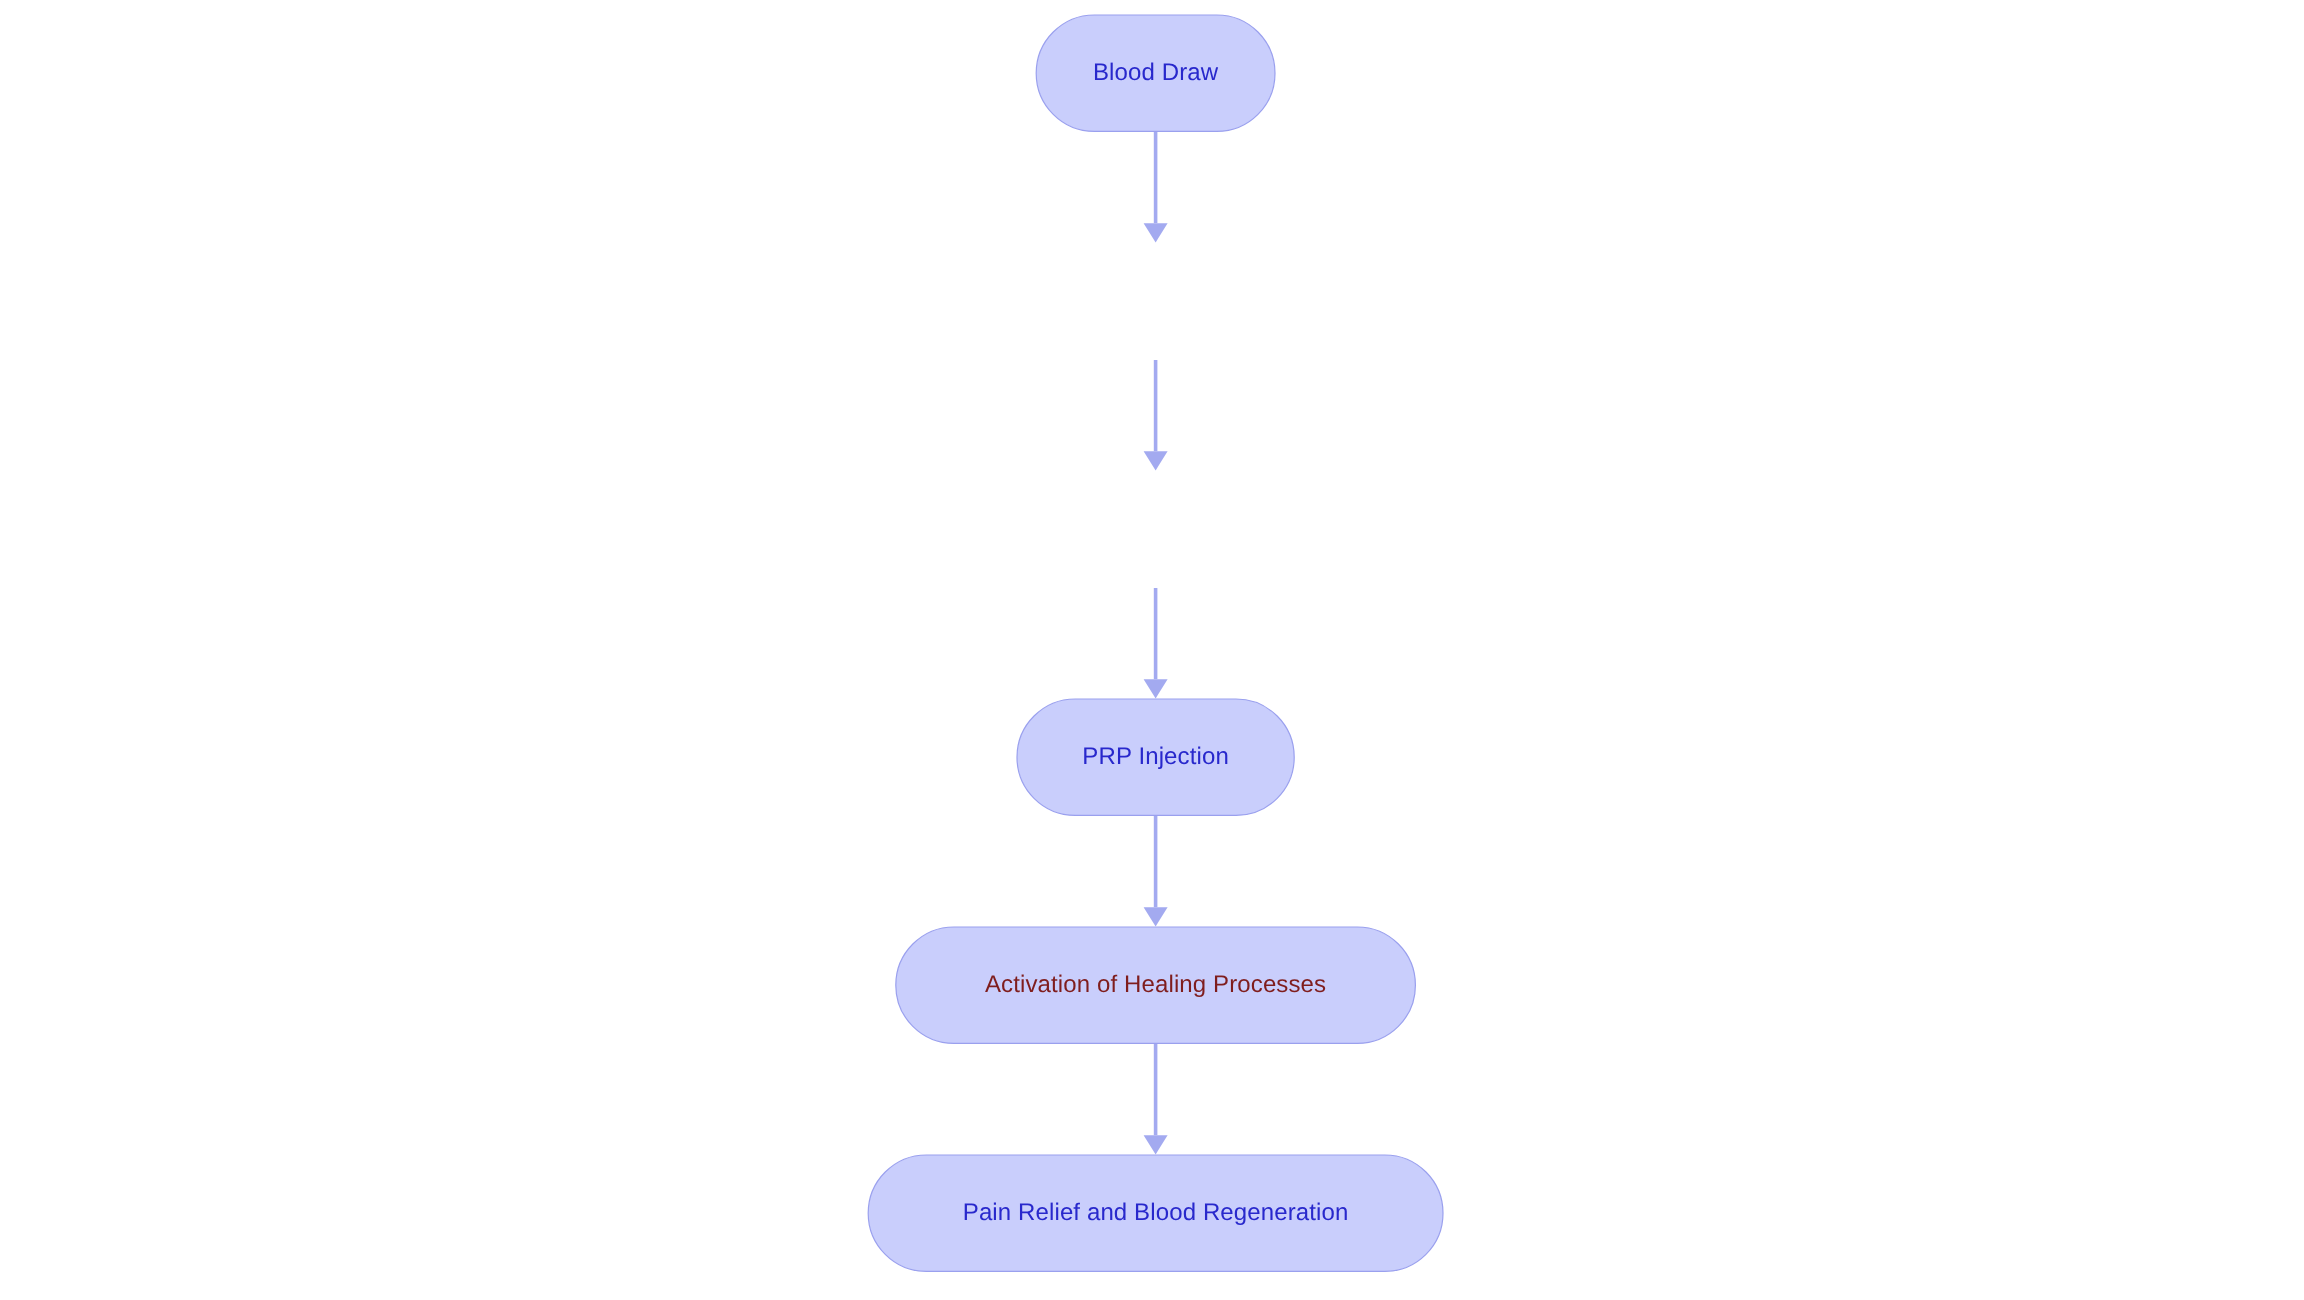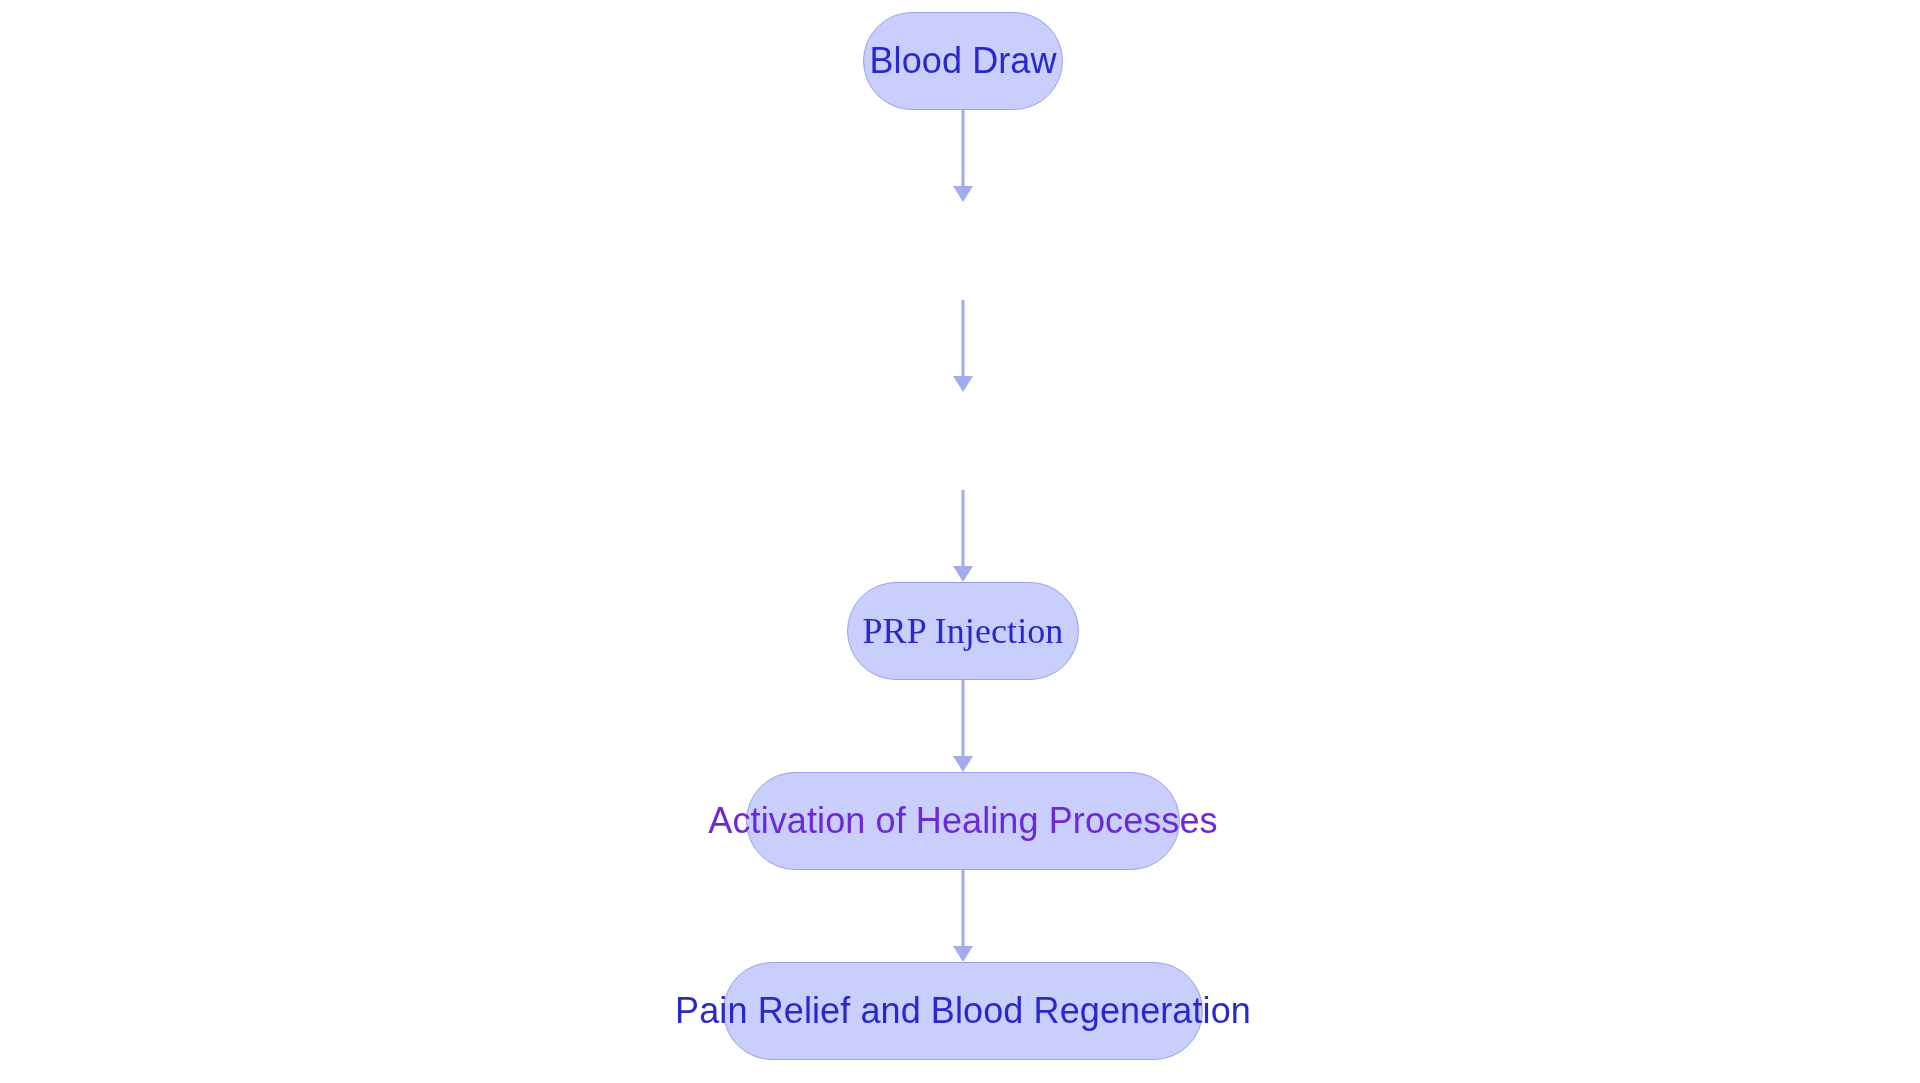--- a/index.html
+++ b/index.html
@@ -28,21 +28,21 @@
     align-items: center;
     justify-content: center;
     height: 98px;
     border-radius: 49px;
     background: #c9cefc;
     border: 1.6px solid #9aa0ee;
     transform: translateX(-50%);
     user-select: none;
   }
   .node-label {
-    font-size: 36px;
+    font-size: 20px;
     line-height: 1;
     color: #2828cc;
     letter-spacing: 0.1px;
     white-space: nowrap;
     font-weight: 400;
   }
 
   
   .connector {
     position: absolute;
@@ -91,23 +91,23 @@
     <div class="head" style="border-top-color: rgb(163, 170, 240);"></div>
   </div>
   <div class="connector" style="left: 963px; top: 870px; height: 92px;">
     <div class="shaft" style="height: 76px; background: rgb(163, 170, 240);"></div>
     <div class="head" style="border-top-color: rgb(163, 170, 240);"></div>
   </div>
 
   <div class="node" style="left: 963px; top: 12px; width: 200px; background: rgb(201, 206, 252); border-color: rgb(154, 160, 238);">
     <span class="node-label" style="color: rgb(40, 40, 204);">Blood Draw</span>
   </div>
-  <div class="node" style="left: 963px; top: 582px; width: 232px; background: rgb(201, 206, 252); border-color: rgb(154, 160, 238); font-family: Liberation Serif, serif;">
+  <div class="node" style="left: 963px; top: 582px; width: 232px; background: rgb(201, 206, 252); border-color: rgb(154, 160, 238);">
     <span class="node-label" style="color: rgb(40, 40, 204);">PRP Injection</span>
   </div>
   <div class="node" style="left: 963px; top: 772px; width: 434px; background: rgb(201, 206, 252); border-color: rgb(154, 160, 238);">
-    <span class="node-label" style="color: #6d28d9;">Activation of Healing Processes</span>
+    <span class="node-label" style="color: #7f1d1d;">Activation of Healing Processes</span>
   </div>
   <div class="node" style="left: 963px; top: 962px; width: 480px; background: rgb(201, 206, 252); border-color: rgb(154, 160, 238);">
     <span class="node-label" style="color: rgb(40, 40, 204);">Pain Relief and Blood Regeneration</span>
   </div>
 
 </div>
 
 </body></html>

